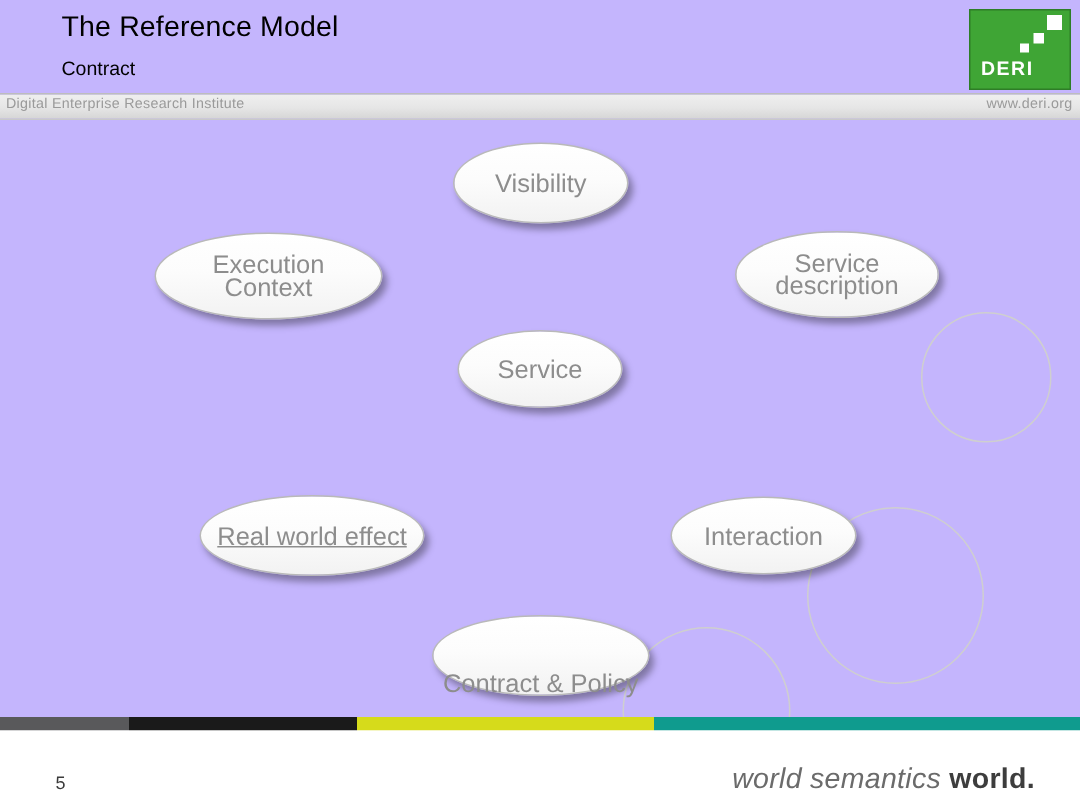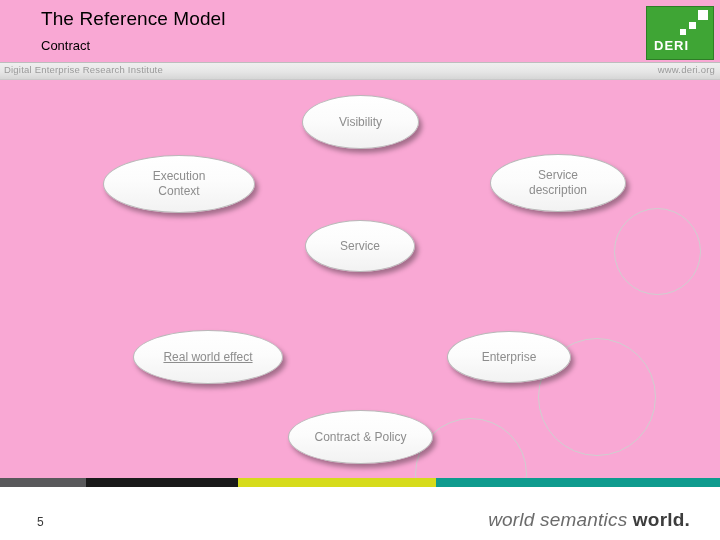--- a/index.html
+++ b/index.html
@@ -11,21 +11,21 @@
     height: 540px;
     background: #ffffff;
     font-family: "Liberation Sans", sans-serif;
     overflow: hidden;
     position: relative;
   }
   .slide {
     position: relative;
     width: 720px;
     height: 540px;
-    background: #f9a8d4;
+    background: #c4b5fd;
     overflow: hidden;
   }
 
   
   .title {
     position: absolute;
     left: 41px;
     top: 8px;
     font-size: 19px;
     color: #000000;
@@ -109,21 +109,21 @@
     position: absolute;
     border-radius: 50%;
     background: linear-gradient(to bottom, #ffffff 0%, #fcfcfc 45%, #f2f2f2 100%);
     border: 1px solid #b9b9b9;
     box-shadow: 3px 4px 5px rgba(0,0,0,0.35);
     display: flex;
     align-items: center;
     justify-content: center;
     text-align: center;
     color: #8d8d8d;
-    font-size: 12px;
+    font-size: 17px;
     line-height: 15px;
     font-family: "Liberation Sans", sans-serif;
   }
   .circle-outline {
     position: absolute;
     border-radius: 50%;
     border: 1px solid #cfcfcf;
     background: transparent;
   }
 
@@ -218,24 +218,24 @@
 
     <div class="ellipse" style="left:305px; top:142px; width:108px; height:50px;">
       <span>Service</span>
     </div>
 
     <div class="ellipse" style="left:133px; top:252px; width:148px; height:52px;text-decoration:underline;">
       <span>Real world effect</span>
     </div>
 
     <div class="ellipse" style="left:447px; top:253px; width:122px; height:50px;">
-      <span>Enterprise</span>
-    </div>
-
-    <div class="ellipse" style="left:288px; top:332px; width:143px; height:52px;">
+      <span>Interaction</span>
+    </div>
+
+    <div class="ellipse" style="left:288px; top:332px; width:143px; height:52px;align-items:flex-end;">
       <span>Contract &amp; Policy</span>
     </div>
 
   </div>
 
   <div class="footer">
     <div class="bar bar-gray"></div>
     <div class="bar bar-black"></div>
     <div class="bar bar-yellow"></div>
     <div class="bar bar-teal"></div>

